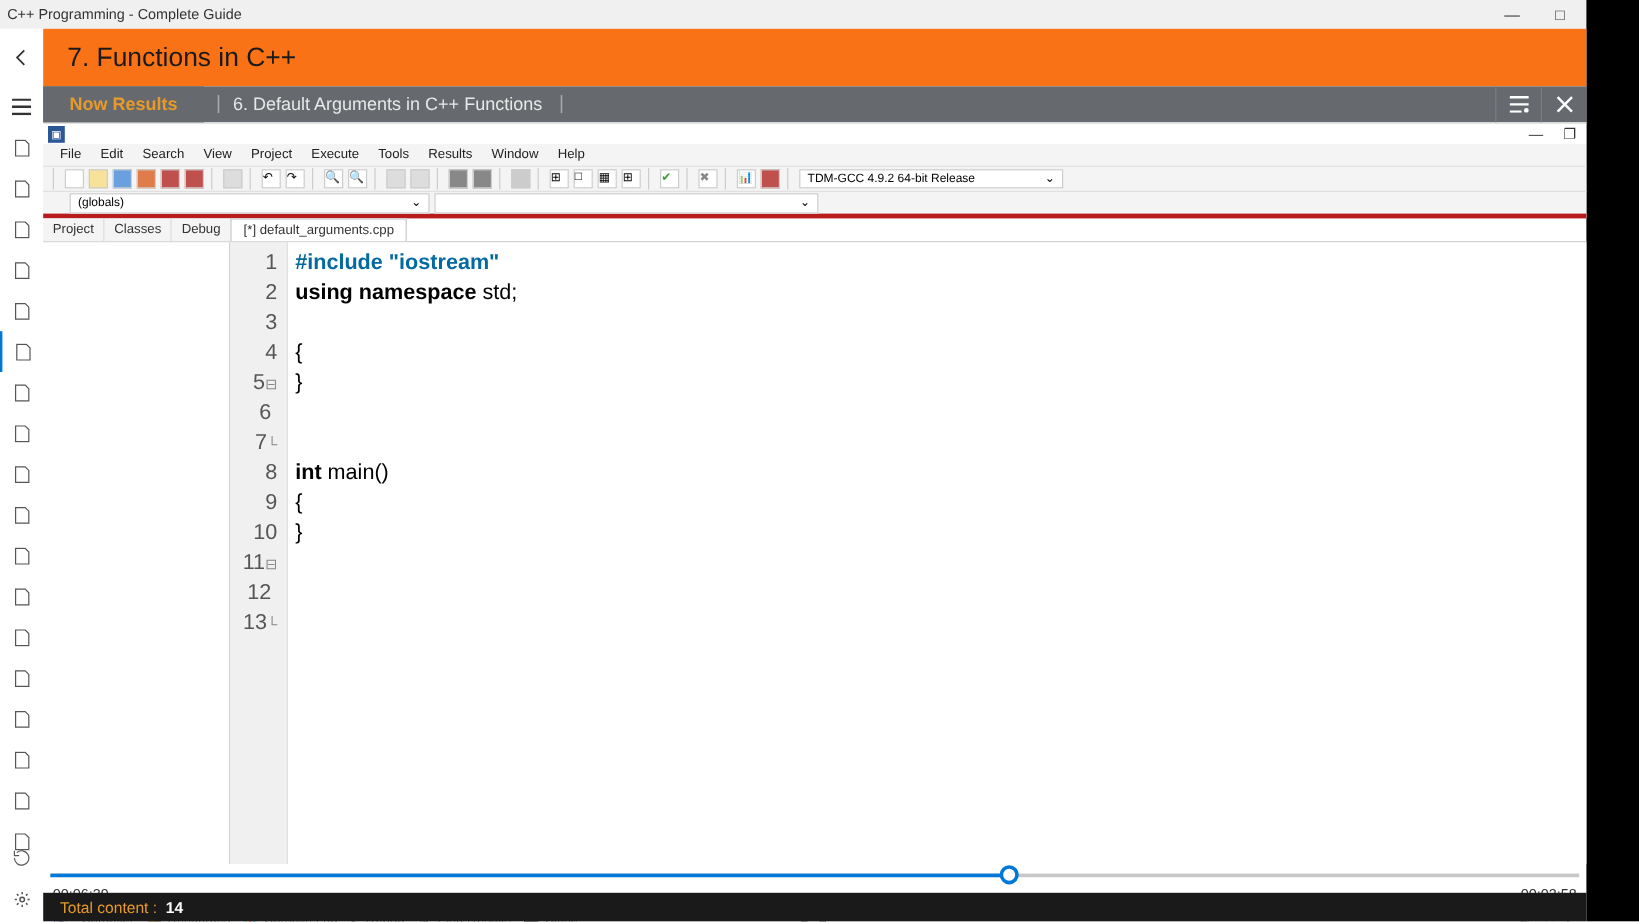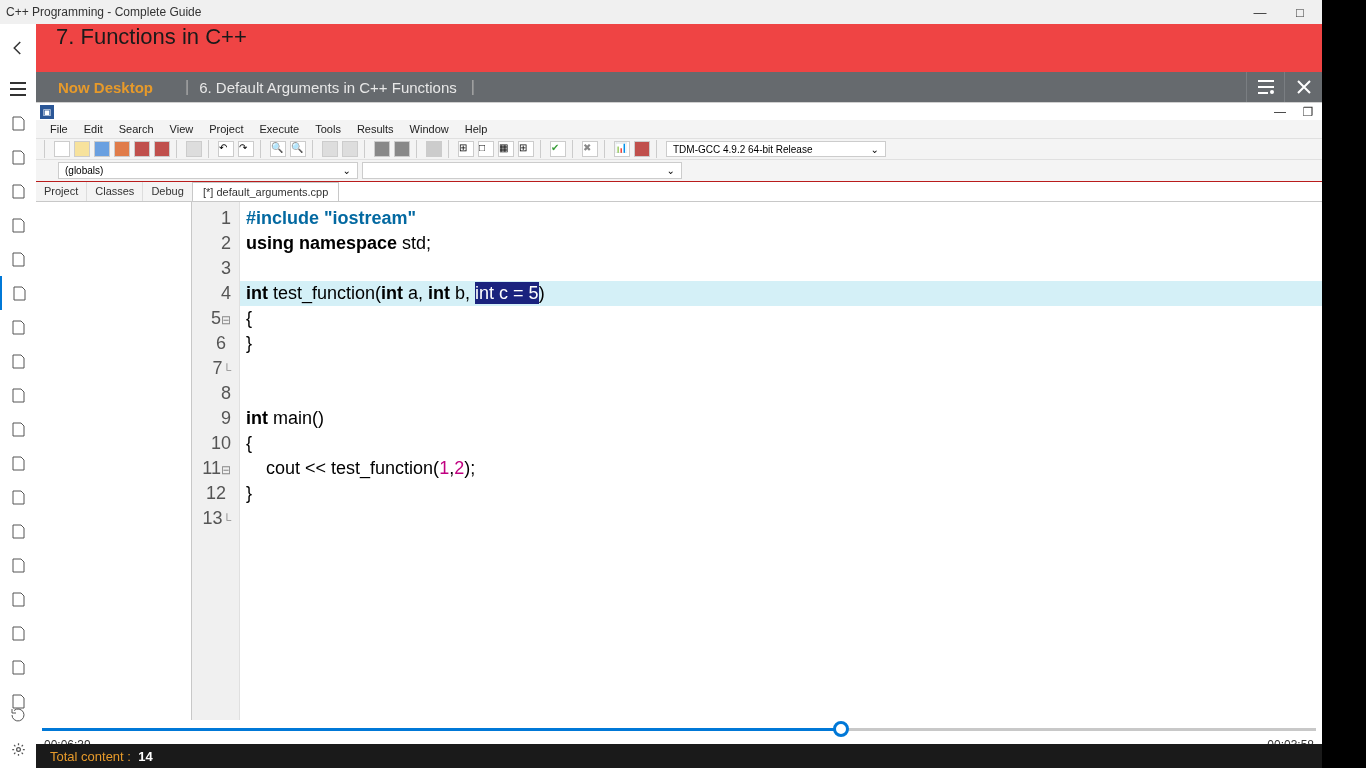--- a/index.html
+++ b/index.html
@@ -4,21 +4,21 @@
 <style>
 * { margin: 0; padding: 0; box-sizing: border-box; font-family: "Segoe UI", Arial, sans-serif; }
 body { width: 1366px; height: 768px; background: #fff; overflow: hidden; position: relative; }
 
 
 .win-titlebar { height: 24px; background: #f0f0f0; display: flex; align-items: center; padding: 0 6px; font-size: 12px; color: #333; }
 .win-titlebar .spacer { flex: 1; }
 .win-titlebar .wbtn { width: 40px; height: 24px; display: flex; align-items: center; justify-content: center; font-size: 13px; }
 
 
-.header { height: 48px; background: #ef4444; display: flex; }
+.header { height: 48px; background: #f97316; display: flex; align-items: center; }
 .chapter-title { font-size: 22px; color: #1a1a1a; padding-left: 10px; font-weight: 400; }
 
 
 .nowplaying { height: 30px; background: #666a6e; display: flex; align-items: center; color: #fff; }
 .nowplaying .np-label { background: #666a6e; color: #e79a2a; font-weight: 600; padding: 0 22px; font-size: 15px; height: 100%; display: flex; align-items: center; }
 .nowplaying .np-sep { color: #aaa; margin: 0 10px; }
 .nowplaying .np-title { color: #e8e8e8; font-size: 15px; }
 .nowplaying .spacer { flex: 1; }
 .nowplaying .np-btn { width: 38px; height: 30px; display: flex; align-items: center; justify-content: center; font-size: 16px; border-left:1px solid #7a7e82; }
 
@@ -38,21 +38,21 @@
 .devcpp-title .dcbtn { width: 28px; text-align: center; font-size: 12px; }
 
 .devcpp-menu { height: 18px; background: #f4f4f4; display: flex; align-items: center; font-size: 11px; color: #222; padding-left: 6px; gap: 0; }
 .devcpp-menu span { padding: 0 8px; }
 
 .devcpp-toolbar { height: 22px; background: #f4f4f4; border-top:1px solid #e0e0e0; border-bottom:1px solid #e0e0e0; display:flex; align-items:center; gap:4px; padding:0 6px; font-size:10px;}
 .devcpp-toolbar .tbtn { width:16px; height:16px; background:#e8e8e8; border:1px solid #ccc; }
 .devcpp-toolbar .tsep { width:4px; height:18px; border-left:1px solid #ccc; margin:0 2px;}
 .devcpp-toolbar .compiler-sel { border:1px solid #ccc; background:#fff; padding:1px 6px; font-size:10px; height:16px; display:flex;align-items:center; width:220px; justify-content:space-between; font-family:"Courier New",monospace;}
 
-.devcpp-toolbar2 { height: 22px; background: #f4f4f4; border-bottom:1px solid #b91c1c; display:flex; align-items:center; gap:4px; padding:0 6px; font-size:10px;}
+.devcpp-toolbar2 { height: 22px; background: #f4f4f4; border-bottom:4px solid #b91c1c; display:flex; align-items:center; gap:4px; padding:0 6px; font-size:10px;}
 .devcpp-toolbar2 .sel { border:1px solid #ccc; background:#fff; font-size:10px; height:17px; display:flex;align-items:center; padding:0 6px; font-family:"Courier New",monospace;}
 
 .devcpp-tabs-row { height: 20px; display: flex; border-bottom: 1px solid #c8c8c8; font-size: 11px; }
 .devcpp-tabs-row .lefttabs { width: 156px; display:flex; background:#f4f4f4;}
 .devcpp-tabs-row .lefttabs span { padding: 3px 8px; border-right:1px solid #ddd; color:#333;}
 .devcpp-tabs-row .filetab { padding: 3px 10px; background:#fff; border:1px solid #c8c8c8; border-bottom:none; color:#333;}
 
 .devcpp-body { display:flex; height: 518px; }
 .devcpp-sidepanel { width: 156px; background:#fff; border-right:1px solid #c8c8c8; }
 .devcpp-gutter { width: 48px; background:#f0f0f0; border-right:1px solid #e0e0e0; padding-top:4px; font-family:"Consolas","Courier New",monospace; font-size:18px; color:#555; text-align:right; }
@@ -219,21 +219,21 @@
 </div>
 
 <div class="main-area">
 
   <div class="header">
     <div style="width:10px"></div>
     <div class="chapter-title">7. Functions in C++</div>
   </div>
 
   <div class="nowplaying">
-    <div class="np-label">Now Desktop</div>
+    <div class="np-label">Now Results</div>
     <span class="np-sep">|</span>
     <span class="np-title">6. Default Arguments in C++ Functions</span>
     <span class="np-sep" style="margin-left:14px;">|</span>
     <div class="spacer"></div>
     <div class="np-btn">
       <svg width="16" height="14" viewBox="0 0 16 14">
           <path d="M0 1h16M0 7h16M0 13h10" stroke="#fff" stroke-width="2"></path>
           <circle cx="14" cy="12" r="2" fill="#fff"></circle>
         </svg>
     </div>
@@ -344,28 +344,26 @@
       <div>9</div>
       <div>10</div>
       <div>11<span class="fold">⊟</span></div>
       <div>12&nbsp;</div>
       <div>13<span class="fold">└</span></div>
     </div>
     <div class="devcpp-code">
       <div class="line"><span class="pp">#include </span><span class="pp">"iostream"</span></div>
       <div class="line"><span class="kw">using namespace </span><span>std;</span></div>
       <div class="line"></div>
-      <div class="line hl"><span class="kw">int</span><span> test_function(</span><span class="kw">int</span><span> a, </span><span class="kw">int</span><span> b, </span><span class="sel-text">int c = 5</span><span>)</span></div>
       <div class="line"><span>{</span></div>
       <div class="line"><span>}</span></div>
       <div class="line"></div>
       <div class="line"></div>
       <div class="line"><span class="kw">int</span><span> main()</span></div>
       <div class="line"><span>{</span></div>
-      <div class="line"><span>    cout &lt;&lt; test_function(</span><span class="num">1</span><span>,</span><span class="num">2</span><span>);</span></div>
       <div class="line"><span>}</span></div>
     </div>
   </div>
 
   <div class="progress-bar">
     <div class="progress-track"></div>
     <div class="progress-fill" id="pfill" style="width: 62.7%;"></div>
     <div class="progress-thumb" id="pthumb" style="left: 62.7%;"></div>
   </div>
 

